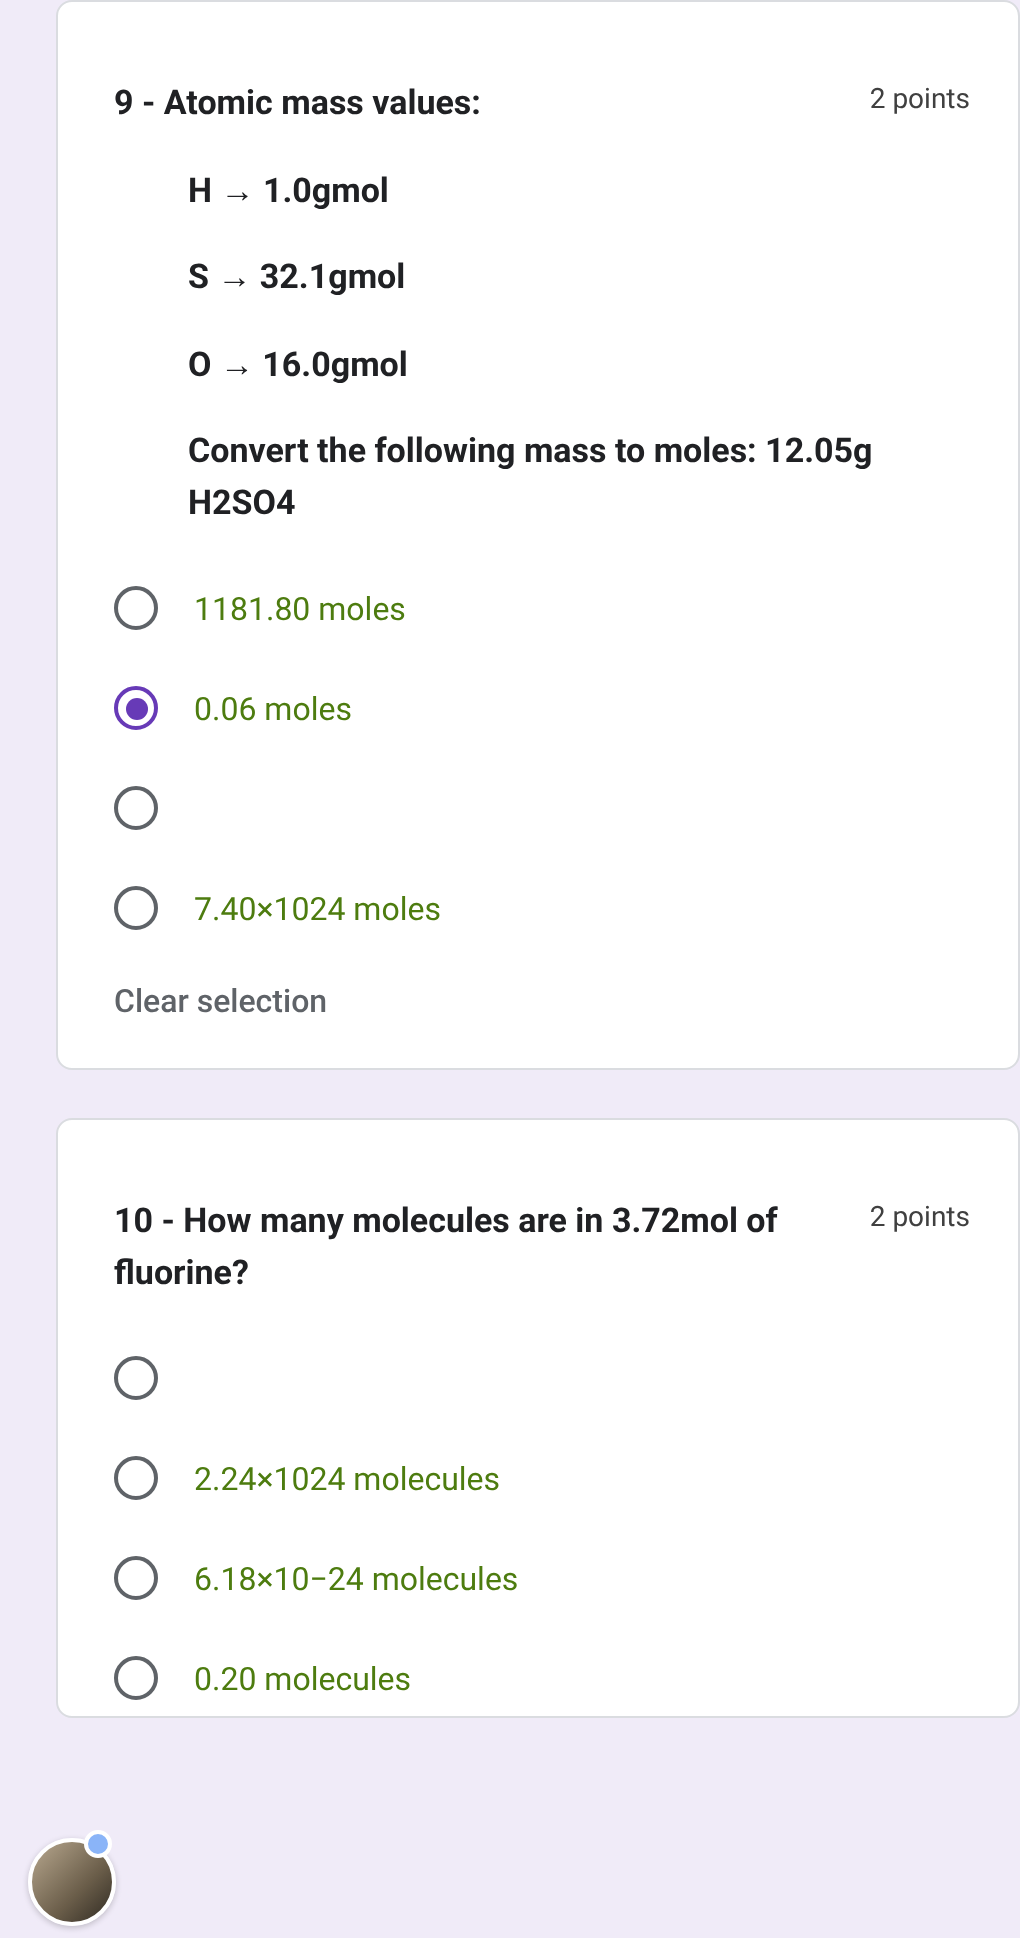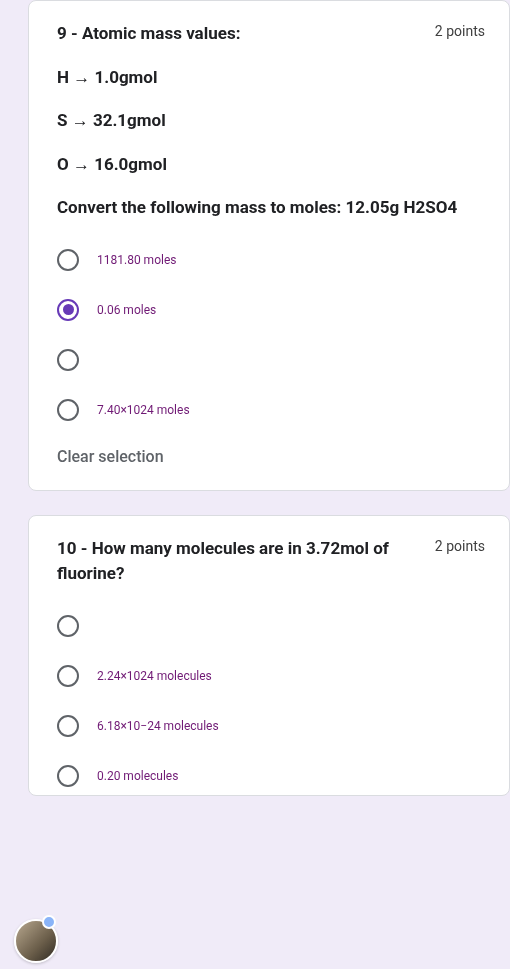--- a/index.html
+++ b/index.html
@@ -8,21 +8,21 @@
     padding: 0;
     background: #f0ebf8;
     font-family: Roboto, Arial, sans-serif;
     color: #202124;
     width: 510px;
   }
   .card {
     background: #fff;
     border-radius: 8px;
     margin: 0 0 24px 28px;
-    padding: 20px 24px 24px 28px;
+    padding: 39px 24px 24px 28px;
     border: 1px solid #dadce0;
   }
   .card-header {
     display: flex;
     align-items: flex-start;
     justify-content: space-between;
     margin-bottom: 18px;
   }
   .question-title {
     font-weight: 700;
@@ -31,21 +31,21 @@
     flex: 1;
     margin-right: 16px;
   }
   .points {
     font-size: 14px;
     color: #404040;
     white-space: nowrap;
     padding-top: 2px;
   }
   .q-body { font-weight: 700; font-size: 17px; line-height: 1.5; }
-  .q-line { margin-bottom: 18px; }
+  .q-line { margin-bottom: 18px; margin-left: 37px; }
   .options { margin-top: 28px; }
   .option {
     display: flex;
     align-items: center;
     margin-bottom: 28px;
     cursor: pointer;
   }
   .option:last-child { margin-bottom: 0; align-items: center; }
   .radio {
     width: 22px; height: 22px;
@@ -55,21 +55,21 @@
     display: flex; align-items: center; justify-content: center;
     flex-shrink: 0;
   }
   .radio.selected { border-color: #673ab7; }
   .radio.selected::after {
     content: "";
     width: 11px; height: 11px;
     background: #673ab7;
     border-radius: 50%;
   }
-  .option-label { font-size: 12px; color: #701a75; }
+  .option-label { font-size: 16px; color: #4d7c0f; }
   .clear-row {
     display: flex;
     justify-content: flex-start;
     margin-top: 26px;
   }
   .clear-btn {
     font-size: 16px;
     color: #5f6368;
     font-weight: 500;
     cursor: pointer;

